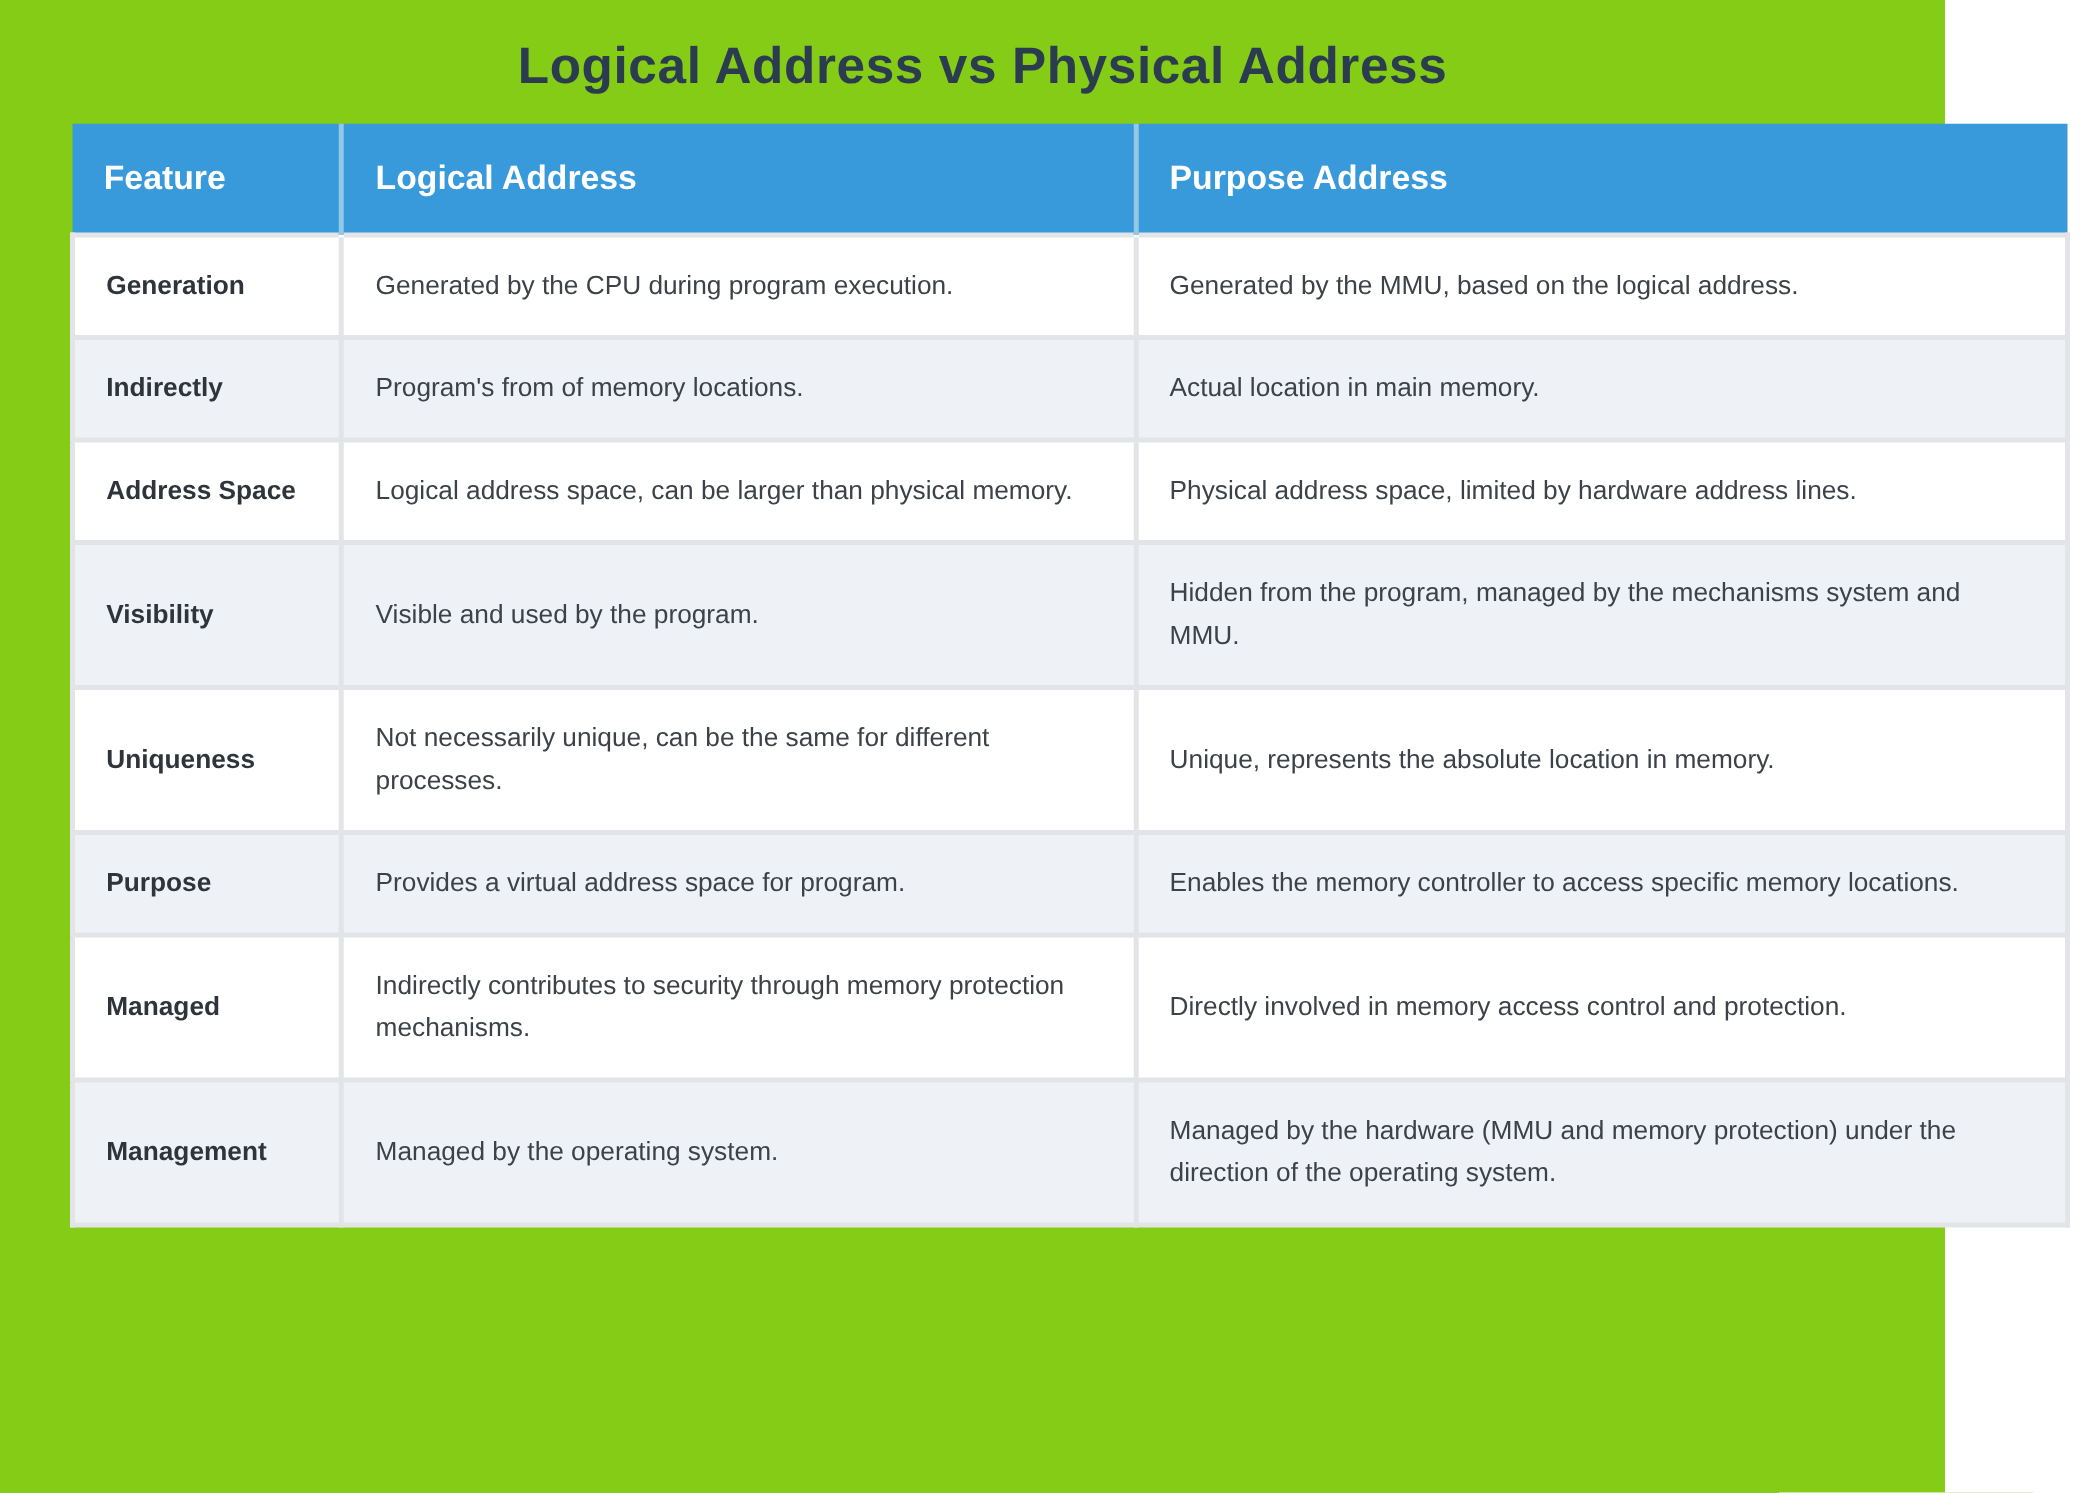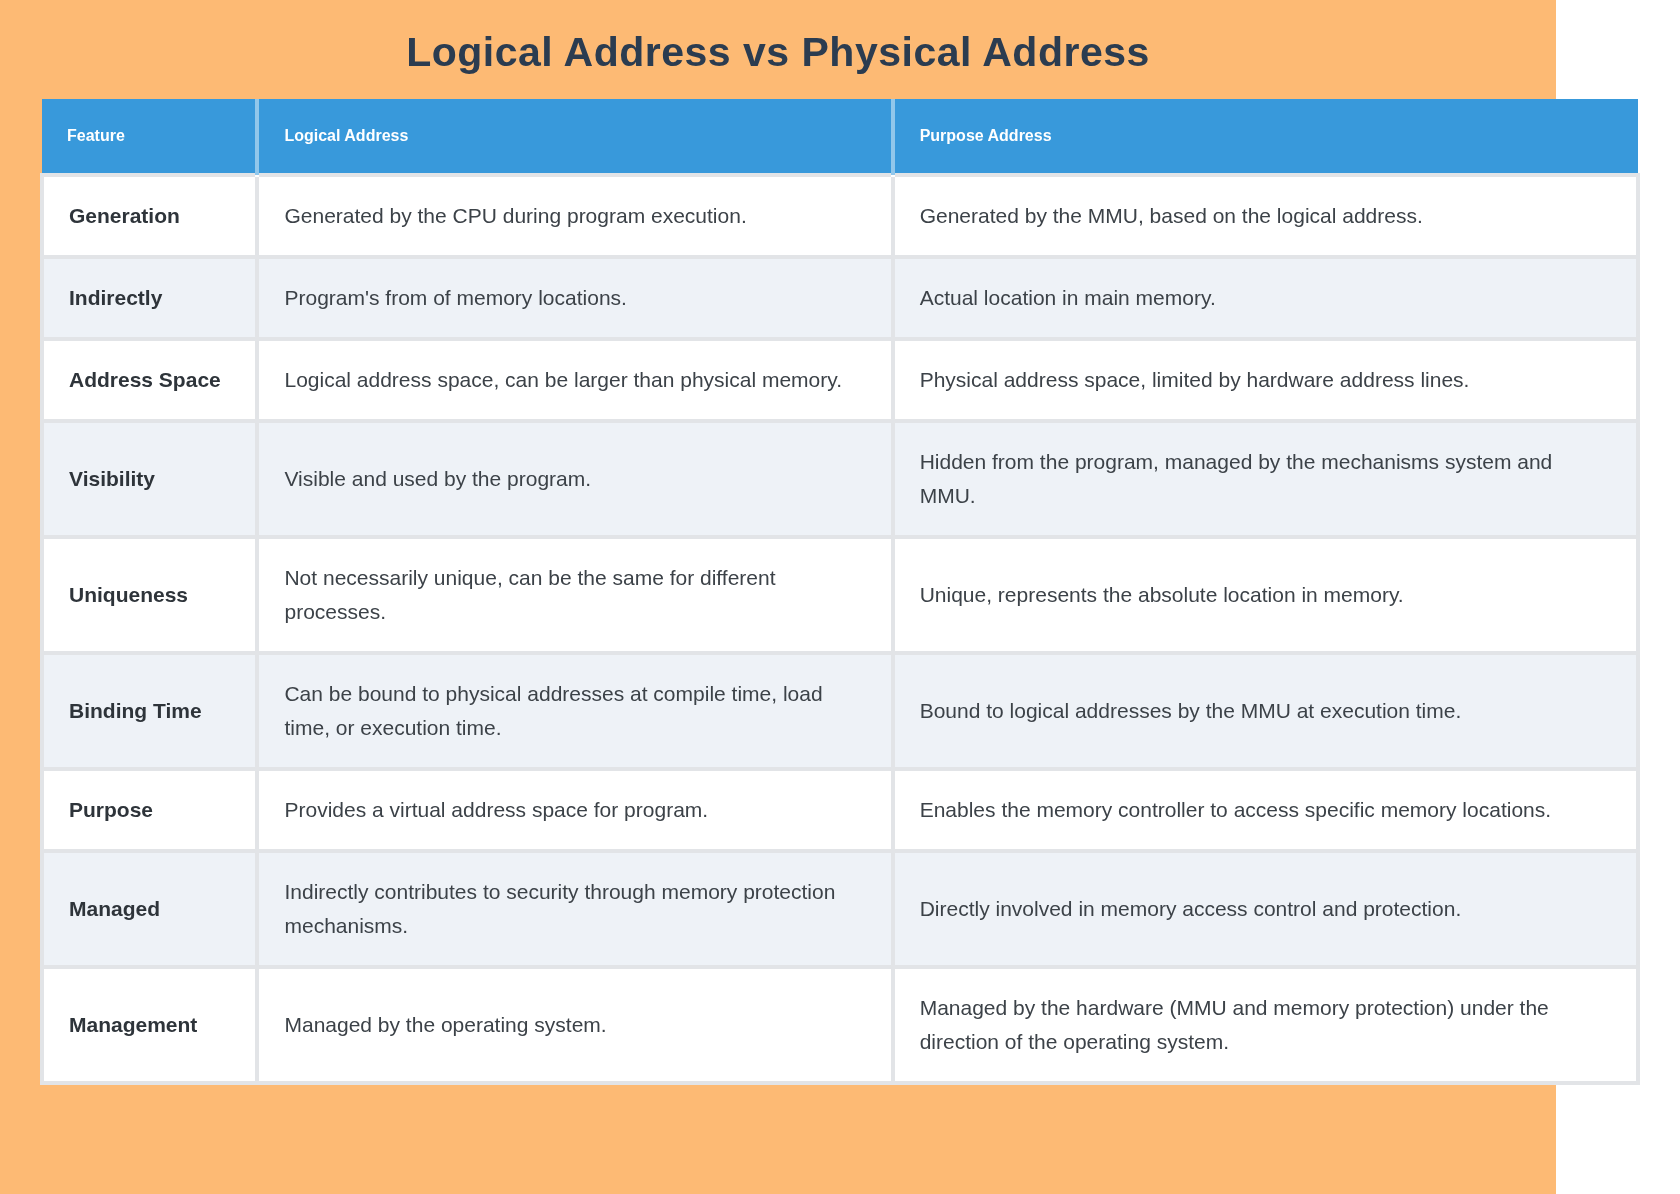--- a/index.html
+++ b/index.html
@@ -5,22 +5,23 @@
   * { margin: 0; padding: 0; box-sizing: border-box; }
   html, body {
     background: #ffffff;
     width: 1680px;
     min-height: 1194px;
     font-family: "Liberation Sans", sans-serif;
   }
   .page {
     width: 1556px;
     min-height: 1194px;
-    background: #fdba74;
+    background: #84cc16;
     padding-top: 30px;
+    padding-left: 16px;
   }
   .page-title {
     text-align: center;
     font-size: 41px;
     line-height: 1.1;
     font-weight: 700;
     color: #2b3c50;
     margin-bottom: 24px;
     letter-spacing: 0.5px;
   }
@@ -38,21 +39,21 @@
   col.c-logical  { width: 39.8%; }
   col.c-physical { width: 46.7%; }
 
   table.comparison thead th {
     background: #3899db;
     color: #ffffff;
     font-weight: 700;
     text-align: left;
     vertical-align: middle;
     padding: 28px 25px;
-    font-size: 16px;
+    font-size: 27px;
     border: none;
     border-right: 4px solid rgba(255,255,255,0.45);
   }
   table.comparison thead th:last-child {
     border-right: none;
   }
 
   table.comparison tbody td {
     border: 4px solid #e2e4e7;
     padding: 22px 25px;
@@ -108,25 +109,20 @@
           <td class="feature-cell">Visibility</td>
           <td>Visible and used by the program.</td>
           <td>Hidden from the program, managed by the mechanisms system and MMU.</td>
         </tr>
         <tr>
           <td class="feature-cell">Uniqueness</td>
           <td>Not necessarily unique, can be the same for different processes.</td>
           <td>Unique, represents the absolute location in memory.</td>
         </tr>
         <tr>
-          <td class="feature-cell">Binding Time</td>
-          <td>Can be bound to physical addresses at compile time, load time, or execution time.</td>
-          <td>Bound to logical addresses by the MMU at execution time.</td>
-        </tr>
-        <tr>
           <td class="feature-cell">Purpose</td>
           <td>Provides a virtual address space for program.</td>
           <td>Enables the memory controller to access specific memory locations.</td>
         </tr>
         <tr>
           <td class="feature-cell">Managed</td>
           <td>Indirectly contributes to security through memory protection mechanisms.</td>
           <td>Directly involved in memory access control and protection.</td>
         </tr>
         <tr>

